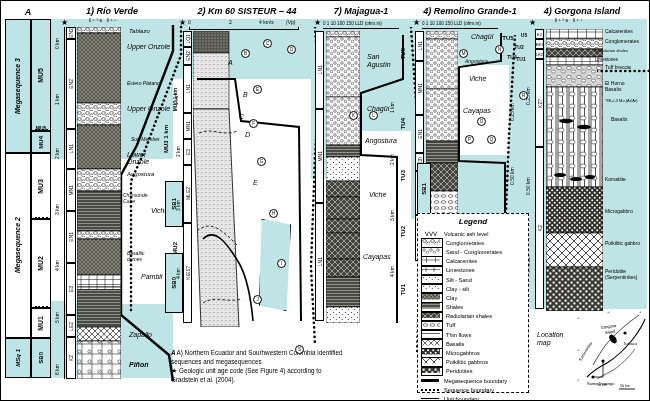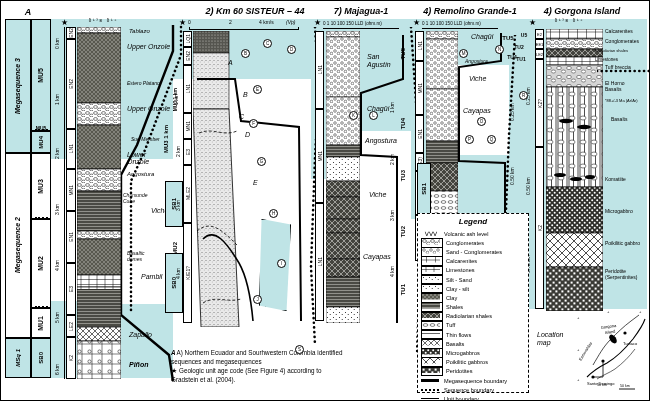--- a/index.html
+++ b/index.html
@@ -91,20 +91,23 @@
   <div class="abs cyan" style="left:310px;top:18px;width:100px;height:160px;"></div>
   <div class="abs cyan" style="left:410px;top:18px;width:110px;height:200px;"></div>
   <div class="abs cyan" style="left:520px;top:18px;width:126px;height:290px;"></div>
   <div class="abs cyan" style="left:50px;top:300px;width:122px;height:77px;"></div>
 
   <div class="abs white" style="left:120px;top:158px;width:52px;height:145px;"></div>
   <div class="abs white" style="left:196px;top:78px;width:114px;height:245px;"></div>
   <div class="abs white" style="left:330px;top:130px;width:80px;height:195px;"></div>
   <div class="abs white" style="left:440px;top:64px;width:68px;height:90px;"></div>
 
+  <div class="abs ctr" style="left:56px;top:3px;width:110px;height:13px;">
+    <span class="title">1) Río Verde</span>
+  </div>
   <div class="abs" style="left:60px;top:18px;font-size:8px;line-height:8px;">★</div>
   <div class="abs t5" style="left:86px;top:16px;letter-spacing:2px;transform:scale(0.9);">δ¹³ʙ  δ¹⁸</div>
 
   <div class="abs bd white" style="left:52px;top:26px;width:12px;height:352px;border-right:1px solid #000;border-left:none;border-top:none;border-bottom:none;background:transparent;"></div>
   <div class="abs t5 vert" style="left:53px;top:26px;height:22px;">0 km</div>
   <div class="abs t5 vert" style="left:53px;top:82px;height:22px;">1 km</div>
   <div class="abs t5 vert" style="left:53px;top:136px;height:22px;">2 km</div>
   <div class="abs t5 vert" style="left:53px;top:192px;height:22px;">3 km</div>
   <div class="abs t5 vert" style="left:53px;top:248px;height:22px;">4 km</div>
   <div class="abs t5 vert" style="left:53px;top:300px;height:22px;">5 km</div>
@@ -206,21 +209,21 @@
   <div class="abs t7 ital lbl" style="left:128px;top:330px;">Zapallo</div>
   <div class="abs t7 ital lbl b" style="left:128px;top:360px;">Piñon</div>
 
   <svg class="abs" style="left:120px;top:24px;" width="58" height="356" viewBox="0 0 58 356">
     <polyline points="52,0 52,26 16,120 0,150 0,290 48,330 52,356" fill="none" stroke="#000" stroke-width="2.4"></polyline>
   </svg>
   <svg class="abs" style="left:124px;top:24px;" width="60" height="300" viewBox="0 0 60 300">
     <polyline points="56,2 56,30 20,125 6,156 6,286" fill="none" stroke="#000" stroke-width="2.6" stroke-dasharray="0.1,4.4" stroke-linecap="round"></polyline>
   </svg>
 
-  <div class="abs ctr" style="left:184px;top:3px;width:140px;height:13px;align-items:center;">
+  <div class="abs ctr" style="left:176px;top:3px;width:140px;height:13px;align-items:center;">
     <span class="title">2) Km 60 SISTEUR – 44</span>
   </div>
   <div class="abs" style="left:178px;top:18px;font-size:8px;line-height:8px;">★</div>
   <div class="abs t5" style="left:187px;top:18px;">0</div>
   <div class="abs t5" style="left:228px;top:18px;">2</div>
   <div class="abs t5" style="left:258px;top:18px;">4 km/s</div>
   <div class="abs t5 ital" style="left:285px;top:18px;">(Vp)</div>
   <div class="abs" style="left:188px;top:26px;width:110px;height:3px;border-bottom:1px solid #000;border-left:1px solid #000;border-right:1px solid #000;"></div>
 
   <div class="abs sbox ctr" style="left:182px;top:30px;width:9px;height:16px;">

